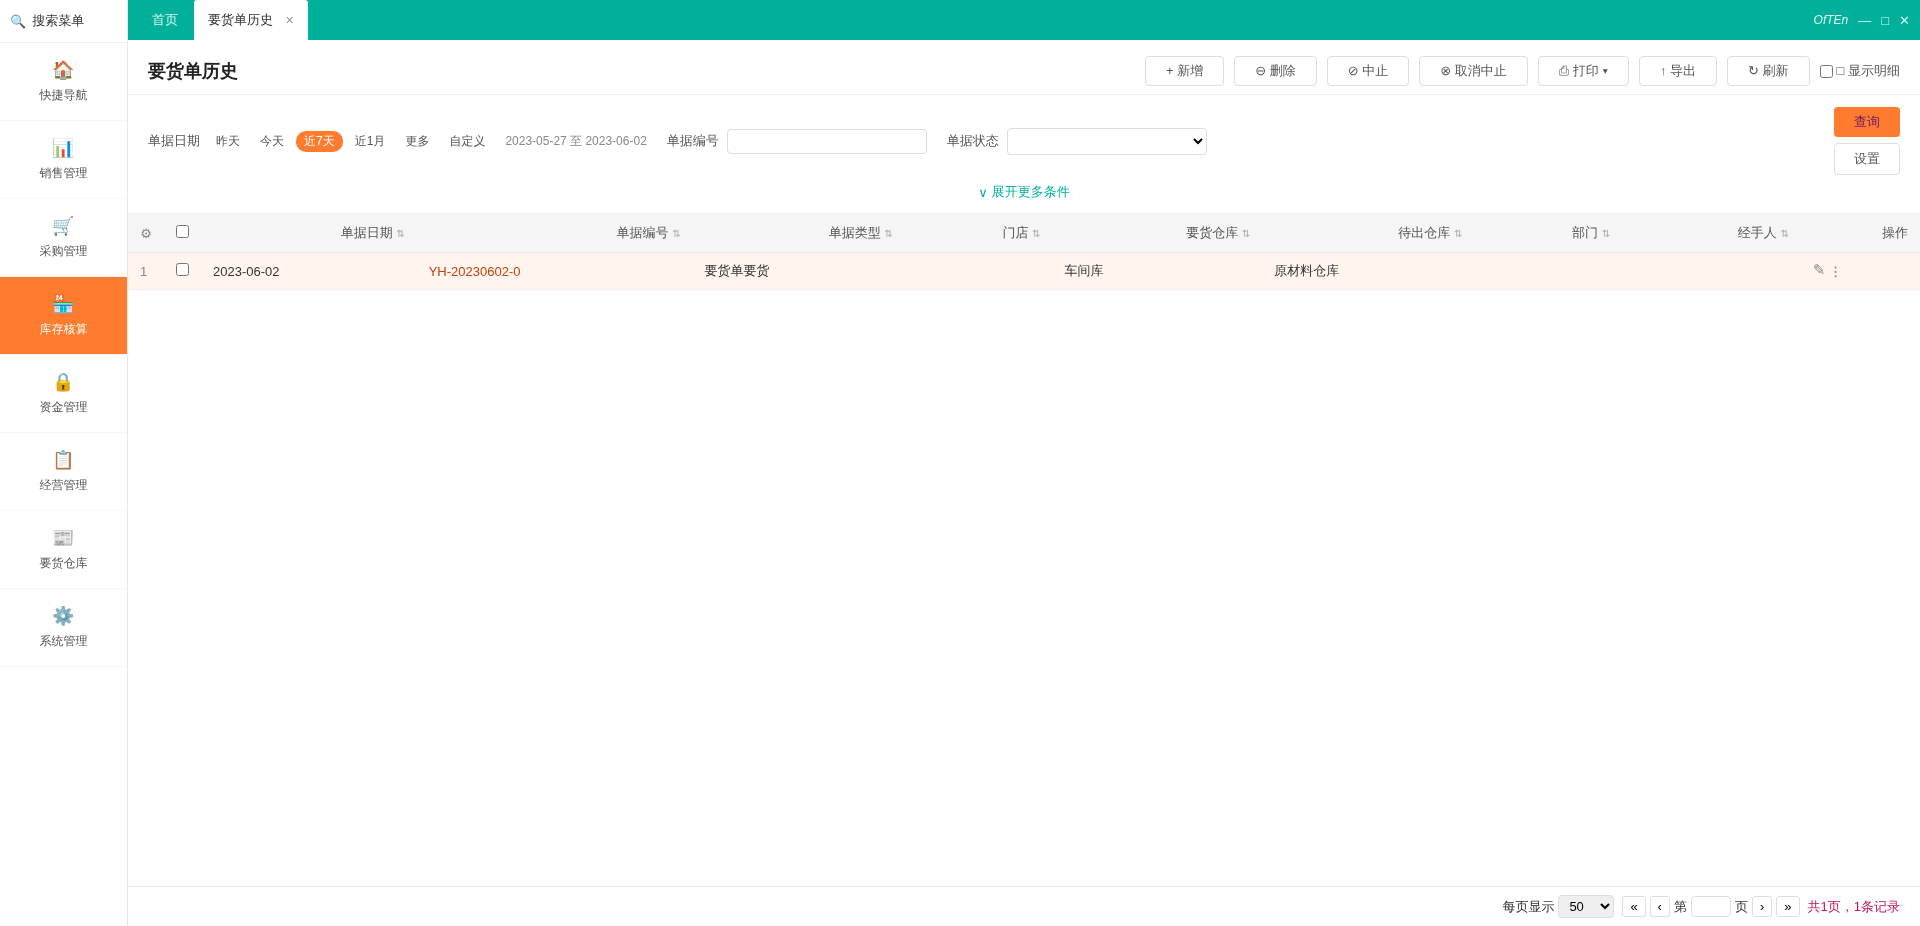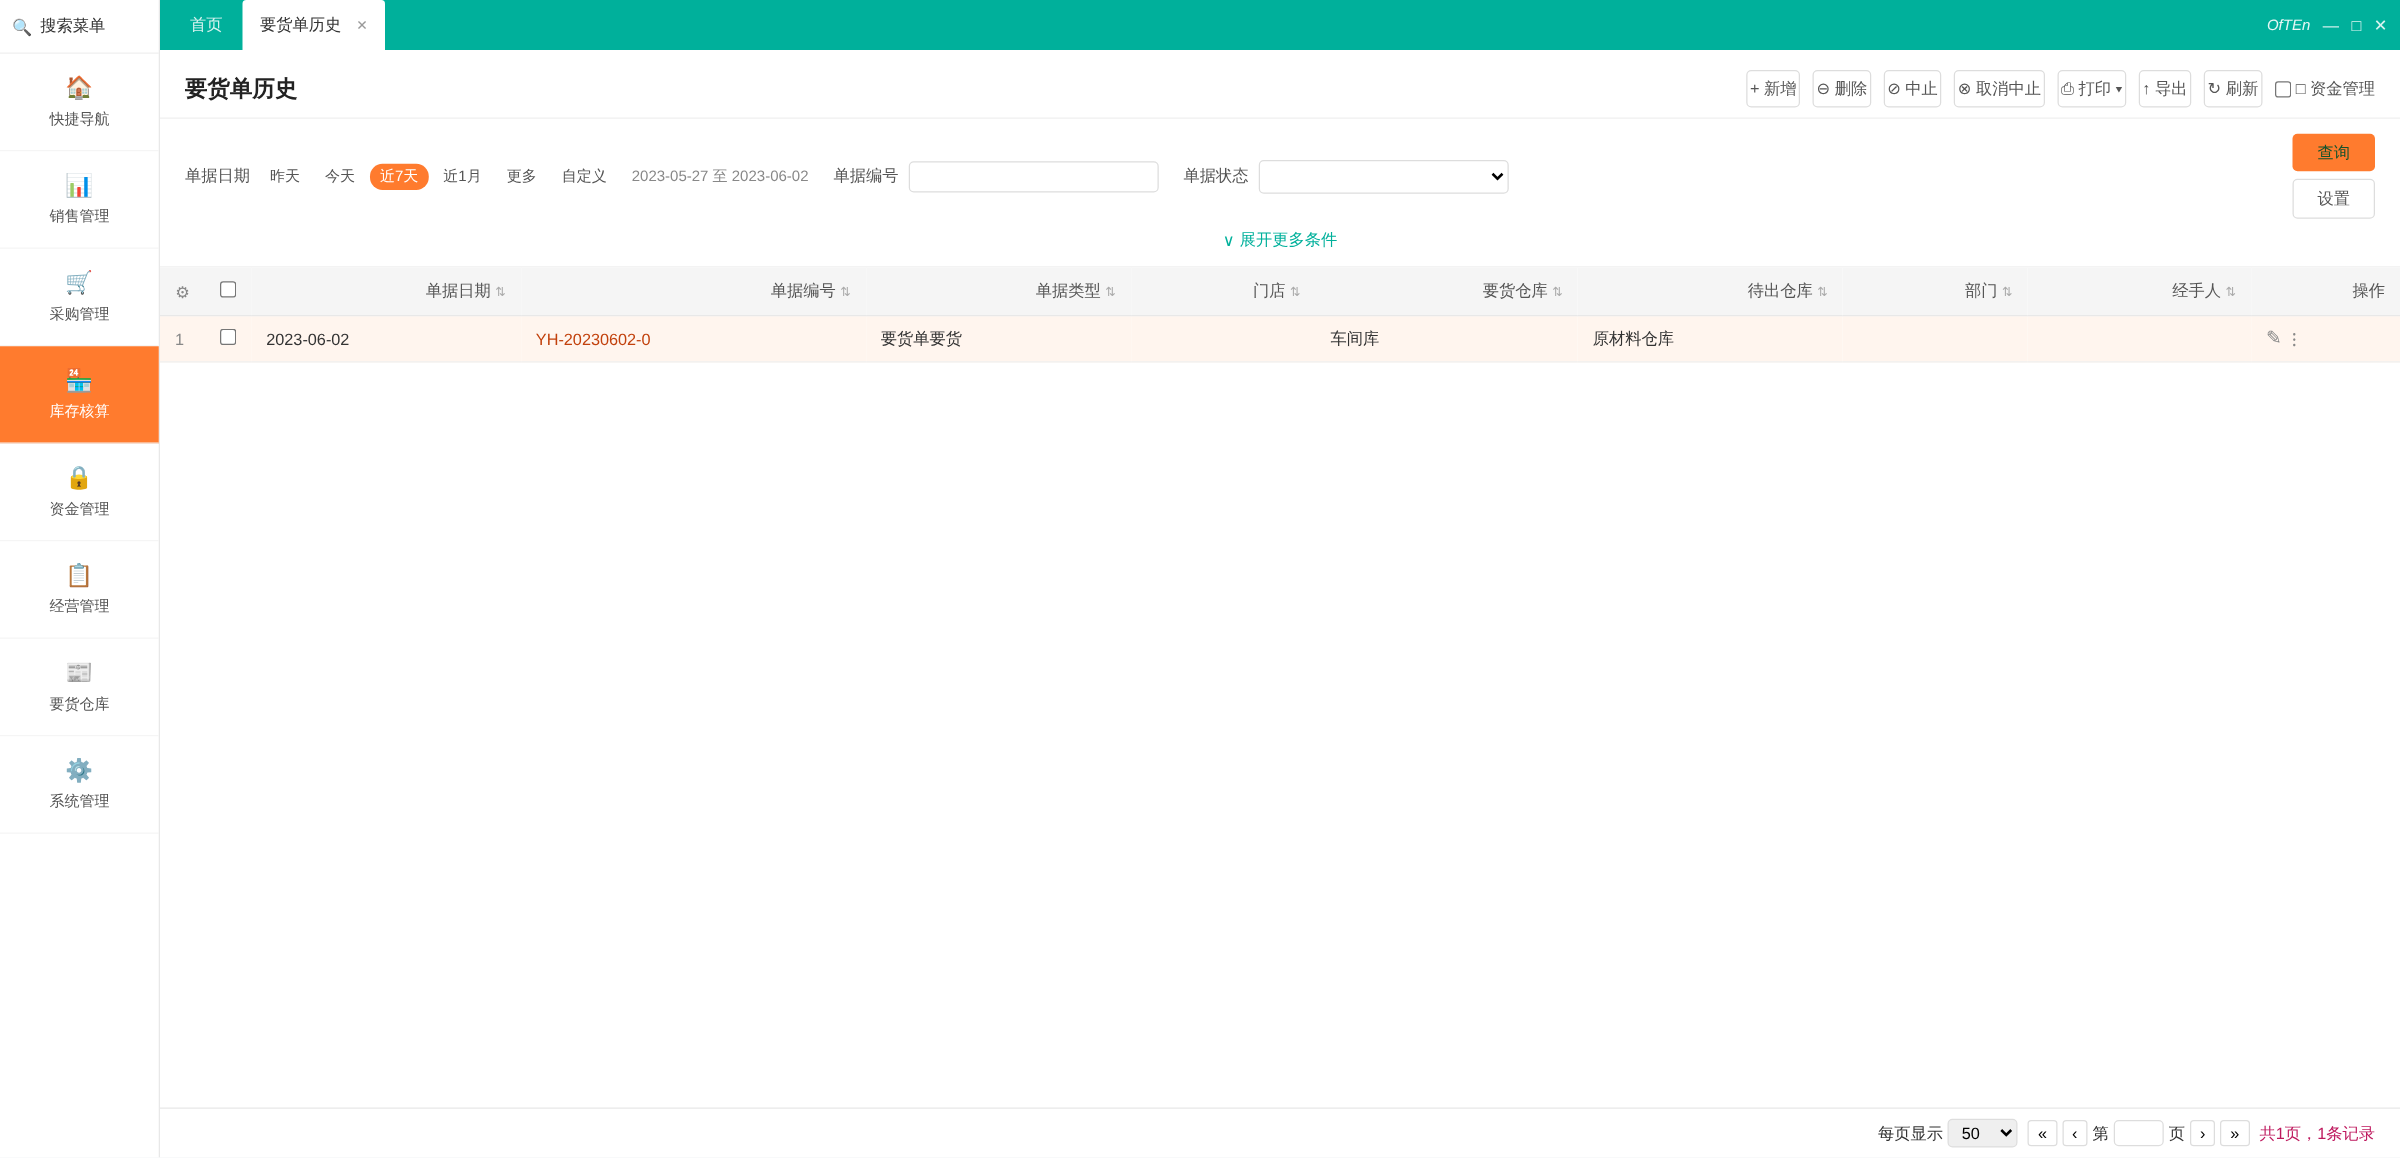--- a/index.html
+++ b/index.html
@@ -27,37 +27,37 @@
     .top-bar-btn { cursor: pointer; color: rgba(255,255,255,0.85); font-size: 13px; }
 
     
     .content { flex: 1; background: #fff; overflow: hidden; display: flex; flex-direction: column; }
 
     
     .page-header { padding: 16px 20px 8px 20px; display: flex; align-items: center; justify-content: space-between; border-bottom: 1px solid #f0f0f0; }
     .page-title { font-size: 18px; font-weight: bold; color: #222; }
     .header-actions { display: flex; align-items: center; gap: 10px; }
     .action-btn { display: flex; align-items: center; gap: 4px; font-size: 13px; cursor: pointer; color: #555; padding: 2px 4px; }
-    .action-btn.default-btn { border: 1px solid #ddd; border-radius: 4px; padding: 5px 2px; background: #fff; }
+    .action-btn.default-btn { border: 1px solid #ddd; border-radius: 4px; padding: 5px 20px; background: #fff; }
     .show-detail { display: flex; align-items: center; gap: 4px; font-size: 13px; color: #555; }
 
     
     .filter-bar { padding: 12px 20px; border-bottom: 1px solid #f0f0f0; }
     .filter-row { display: flex; align-items: center; gap: 20px; flex-wrap: wrap; }
     .filter-item { display: flex; align-items: center; gap: 8px; font-size: 13px; }
     .filter-label { color: #555; white-space: nowrap; }
     .date-filter-buttons { display: flex; gap: 4px; }
     .date-btn { padding: 2px 8px; border-radius: 10px; cursor: pointer; font-size: 12px; color: #555; }
     .date-btn.active { background: #ff7b2e; color: #fff; }
     .date-range { color: #888; font-size: 12px; margin-left: 4px; }
     .filter-input { border: 1px solid #ddd; border-radius: 4px; padding: 4px 8px; font-size: 13px; width: 200px; outline: none; }
     .filter-select { border: 1px solid #ddd; border-radius: 4px; padding: 4px 8px; font-size: 13px; width: 200px; outline: none; background: #fff; }
     .expand-more { display: flex; align-items: center; gap: 4px; color: #00b09b; cursor: pointer; font-size: 13px; margin-top: 8px; justify-content: center; }
     .filter-actions { display: flex; flex-direction: column; gap: 6px; margin-left: auto; }
-    .btn-query { background: #ff7b2e; color: #14532d; border: none; border-radius: 4px; padding: 6px 20px; cursor: pointer; font-size: 13px; }
+    .btn-query { background: #ff7b2e; color: #701a75; border: none; border-radius: 4px; padding: 6px 20px; cursor: pointer; font-size: 13px; }
     .btn-settings { background: #fff; color: #555; border: 1px solid #ddd; border-radius: 4px; padding: 6px 14px; cursor: pointer; font-size: 13px; }
 
     
     .table-container { flex: 1; overflow: auto; padding: 0 0; }
     table { width: 100%; border-collapse: collapse; font-size: 13px; }
     thead tr { background: #f5f5f5; }
     th { padding: 10px 12px; text-align: right; color: #555; font-weight: normal; border-bottom: 1px solid #e8e8e8; white-space: nowrap; }
     th .sort-icon { color: #aaa; font-size: 10px; }
     td { padding: 8px 12px; border-bottom: 1px solid #f0f0f0; color: #333; }
     .table-row-highlight { background: #fff5ee; }
@@ -155,21 +155,21 @@
         <div class="header-actions" id="header-actions">
             <span class="action-btn default-btn">+ 新增</span>
             <span class="action-btn default-btn">⊖ 删除</span>
             <span class="action-btn default-btn">⊘ 中止</span>
             <span class="action-btn default-btn">⊗ 取消中止</span>
             <span class="action-btn default-btn">⎙ 打印 ▾</span>
             <span class="action-btn default-btn">↑ 导出</span>
             <span class="action-btn default-btn">↻ 刷新</span>
             <span class="show-detail">
               <input type="checkbox" style="">
-                    <span>□ 资金管理</span>
+                    <span>□ 显示明细</span>
             </span>
           </div>
       </div>
 
       <div class="filter-bar">
         <div class="filter-row">
 
           <div class="filter-item">
             <span class="filter-label">单据日期</span>
             <div class="date-filter-buttons" id="date-filter-buttons">

